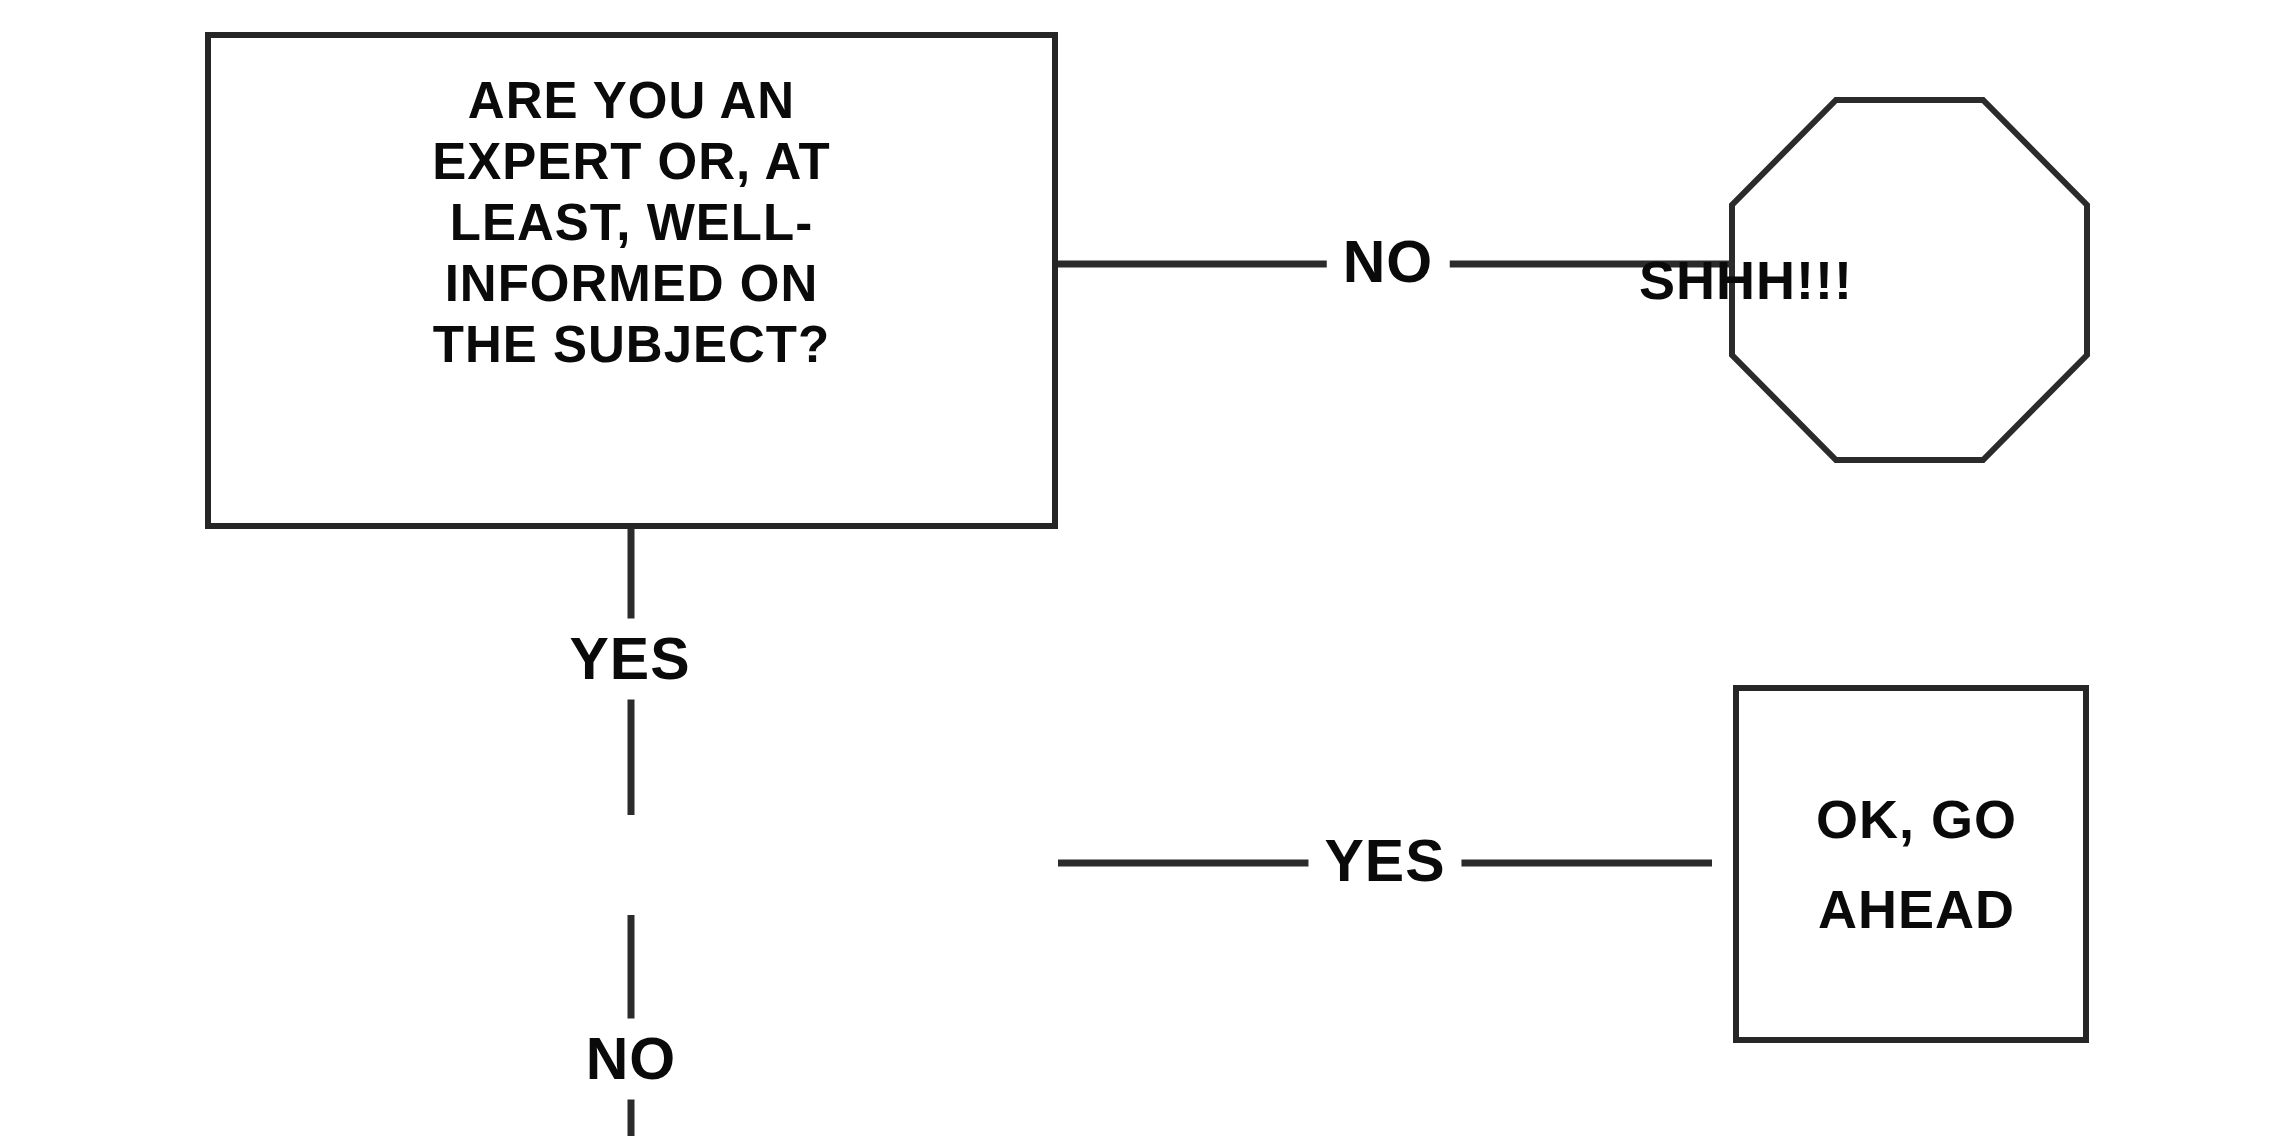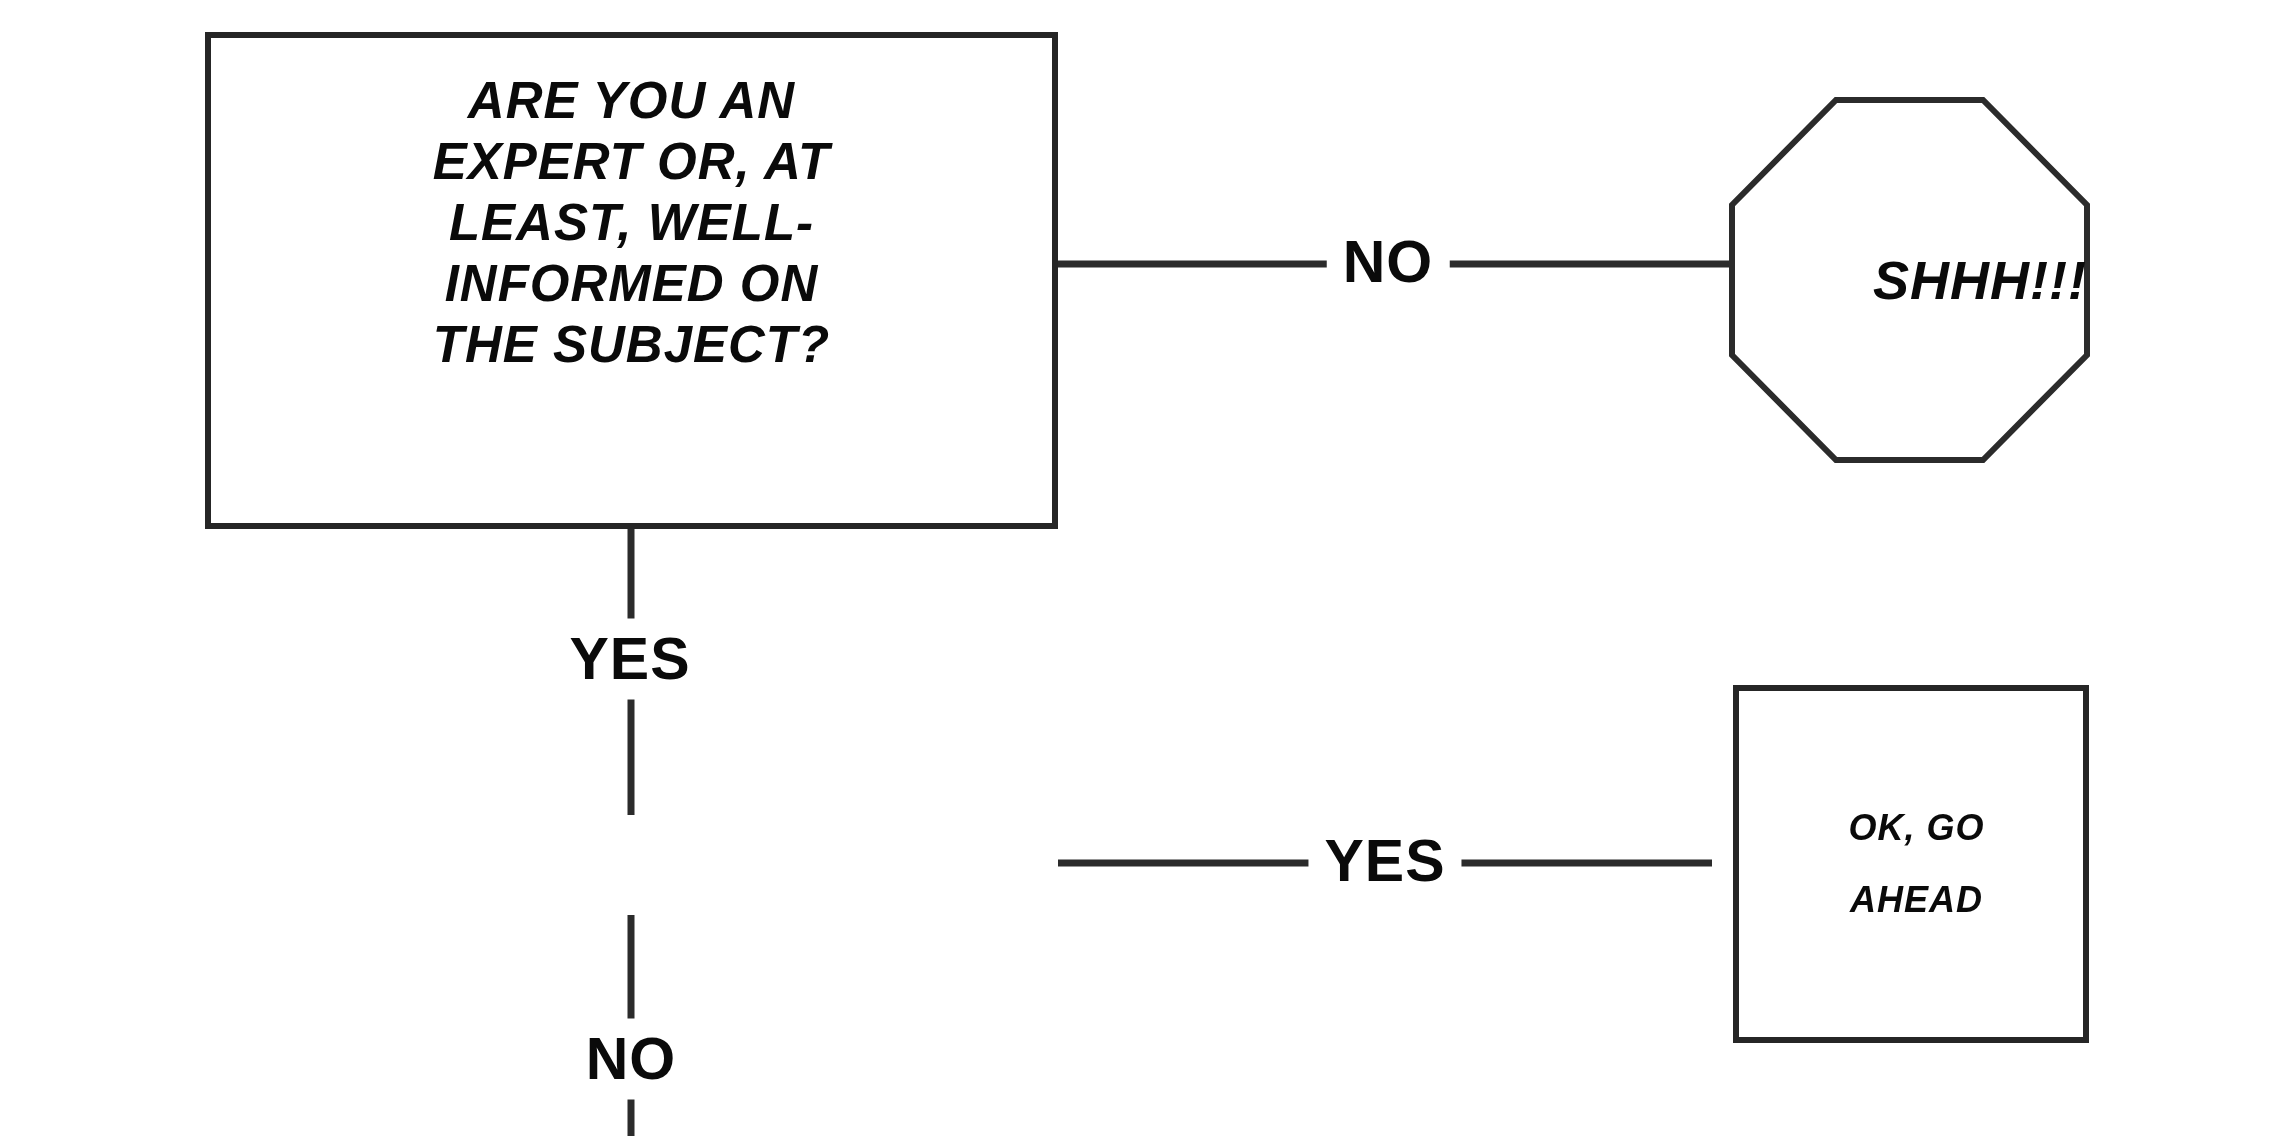--- a/index.html
+++ b/index.html
@@ -20,44 +20,43 @@
 
   .node {
     position: absolute;
     background: #ffffff;
     border: 6px solid #262626;
   }
   .node-label {
     white-space: pre-line;
     text-align: center;
     letter-spacing: 1px;
-    font-style: italic;
   }
   .node-expert {
     left: 205px; top: 32px; width: 853px; height: 497px;
     display: block; text-align: center; padding-top: 32px;
   }
   .node-expert .node-label { font-size: 51px; line-height: 61px; }
 
   .node-ask {
     left: 203px; top: 811px; width: 855px; height: 110px;
     display: flex; align-items: center; justify-content: center;
   }
   .node-ask .node-label { font-size: 51px; line-height: 1; }
 
   .node-ok {
     left: 1733px; top: 685px; width: 356px; height: 358px;
     display: flex; align-items: center; justify-content: center;
   }
-  .node-ok .node-label { font-size: 36px; line-height: 72px; margin-left: 11px; }
+  .node-ok .node-label { font-size: 54px; line-height: 90px; margin-left: 11px; }
 
   .node-shhh-labelbox {
     position: absolute;
-    left: 1732px; top: 100px; width: 355px; height: 360px;
-    display: flex; align-items: center; justify-content: flex-end;
+    left: 1639px; top: 100px; width: 355px; height: 360px;
+    display: flex; align-items: center; justify-content: flex-start;
   }
   .node-shhh-labelbox .node-label { font-size: 54px; line-height: 1; }
 
   .edge-label {
     position: absolute;
     transform: translate(-50%, -50%);
     background: #ffffff;
     font-size: 59px;
     line-height: 1;
     letter-spacing: 1px;

